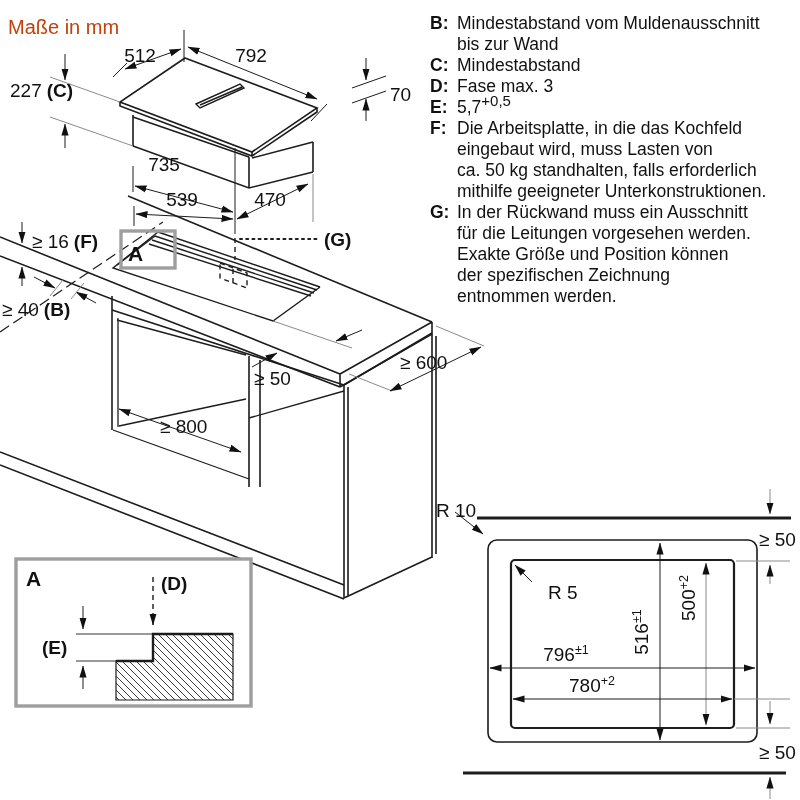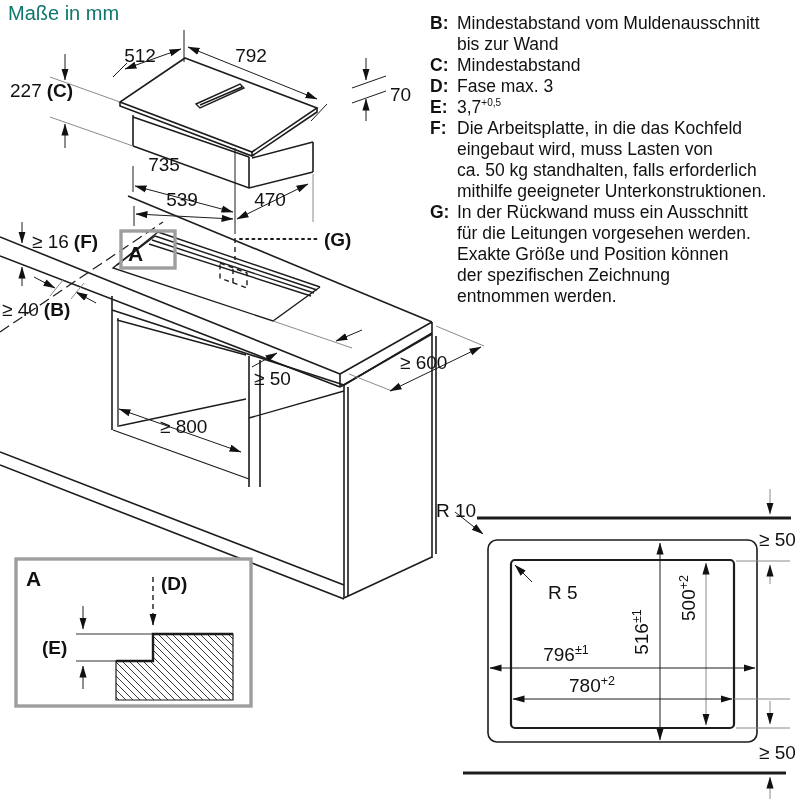--- a/index.html
+++ b/index.html
@@ -1,25 +1,25 @@
 <!DOCTYPE html>
 <html><head>
 <meta charset="utf-8">
 <style>
   html,body{margin:0;padding:0;background:#fff;width:800px;height:800px;
     font-family:"Liberation Sans",sans-serif;color:#111;}
   #stage{position:relative;width:800px;height:800px;overflow:hidden;background:#fff;}
   #drawing{position:absolute;left:0;top:0;}
-  #page-title{position:absolute;left:8px;top:2px;font-size:20px;color:#0f766e;}
+  #page-title{position:absolute;left:8px;top:16px;font-size:20px;color:#c2410c;}
   #legend{position:absolute;left:430px;top:13px;width:366px;font-size:17.5px;
     line-height:21px;color:#111;}
   .lg-item{display:flex;align-items:flex-start;}
   .lg-key{font-weight:bold;min-width:27px;flex:0 0 27px;}
   .lg-text{flex:1;white-space:pre-line;}
-  .lg-sup{font-size:10px;vertical-align:super;line-height:0;}
+  .lg-sup{font-size:15px;vertical-align:super;line-height:0;}
   svg text{fill:#111;}
 </style>
 </head>
 <body>
 
 <div id="stage">
 
 <svg id="drawing" width="800" height="800" viewBox="0 0 800 800">
   <defs>
     <marker id="ah" viewBox="0 0 12 10" refX="11.5" refY="5" markerWidth="12" markerHeight="10" markerUnits="userSpaceOnUse" orient="auto-start-reverse">
@@ -207,21 +207,21 @@
   <div class="lg-item">
     <span class="lg-key">C:</span>
     <span class="lg-text"><span>Mindestabstand</span><sup class="lg-sup"></sup></span>
   </div>
   <div class="lg-item">
     <span class="lg-key">D:</span>
     <span class="lg-text"><span>Fase max. 3</span><sup class="lg-sup"></sup></span>
   </div>
   <div class="lg-item">
     <span class="lg-key">E:</span>
-    <span class="lg-text"><span>3,7</span><sup class="lg-sup">+0,5</sup></span>
+    <span class="lg-text"><span>5,7</span><sup class="lg-sup">+0,5</sup></span>
   </div>
   <div class="lg-item">
     <span class="lg-key">F:</span>
     <span class="lg-text"><span>Die Arbeitsplatte, in die das Kochfeld
 eingebaut wird, muss Lasten von
 ca. 50 kg standhalten, falls erforderlich
 mithilfe geeigneter Unterkonstruktionen.</span><sup class="lg-sup"></sup></span>
   </div>
   <div class="lg-item">
     <span class="lg-key">G:</span>

